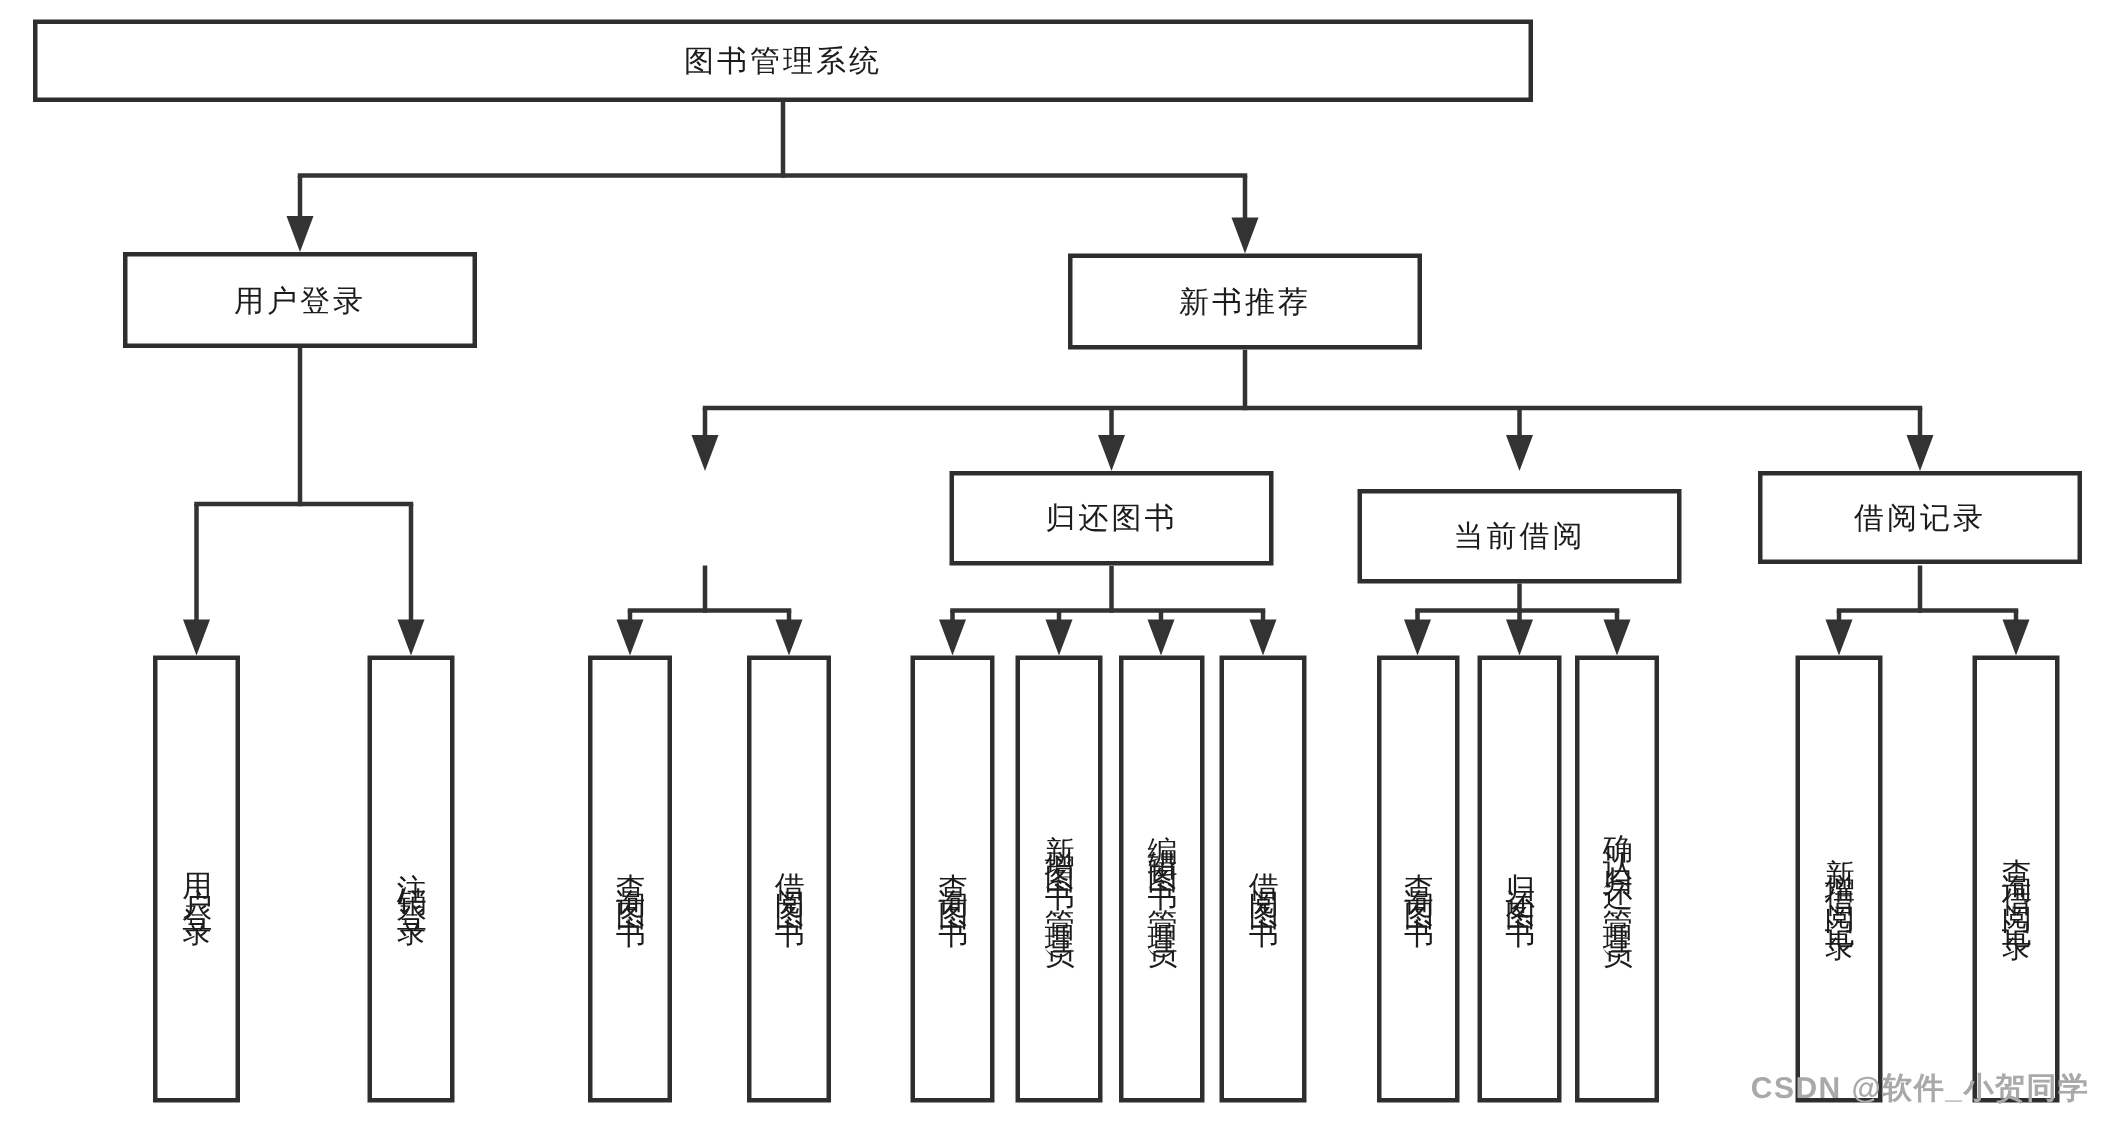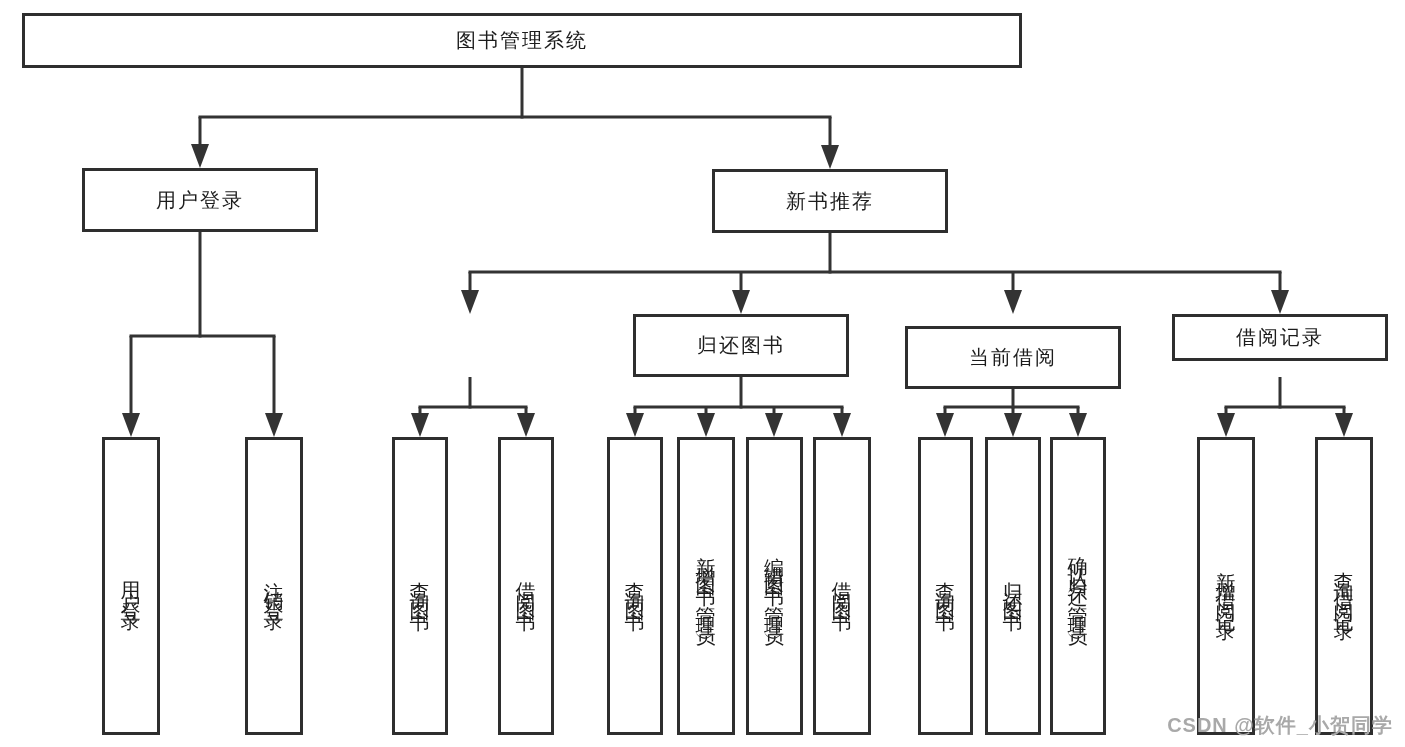--- a/index.html
+++ b/index.html
@@ -146,21 +146,21 @@
   <div class="hbox" style="left:712px; top:169px; width:236px; height:64px;">
     <span>新书推荐</span>
   </div>
 
   <div class="hbox" style="left:633px; top:314px; width:216px; height:63px;">
     <span>归还图书</span>
   </div>
   <div class="hbox" style="left:905px; top:314px; width:216px; height:63px;margin-top:12px;">
     <span>当前借阅</span>
   </div>
-  <div class="hbox" style="left:1172px; top:314px; width:216px; height:47px;font-family:Liberation Serif, serif;">
+  <div class="hbox" style="left:1172px; top:314px; width:216px; height:62px;font-family:Liberation Serif, serif;">
     <span>借阅记录</span>
   </div>
 
   <div class="vbox" style="left:102px; width:58px;">
     <span class="vlabel">用户登录</span>
   </div>
   <div class="vbox" style="left:245px; width:58px;">
     <span class="vlabel">注销登录</span>
   </div>
 

